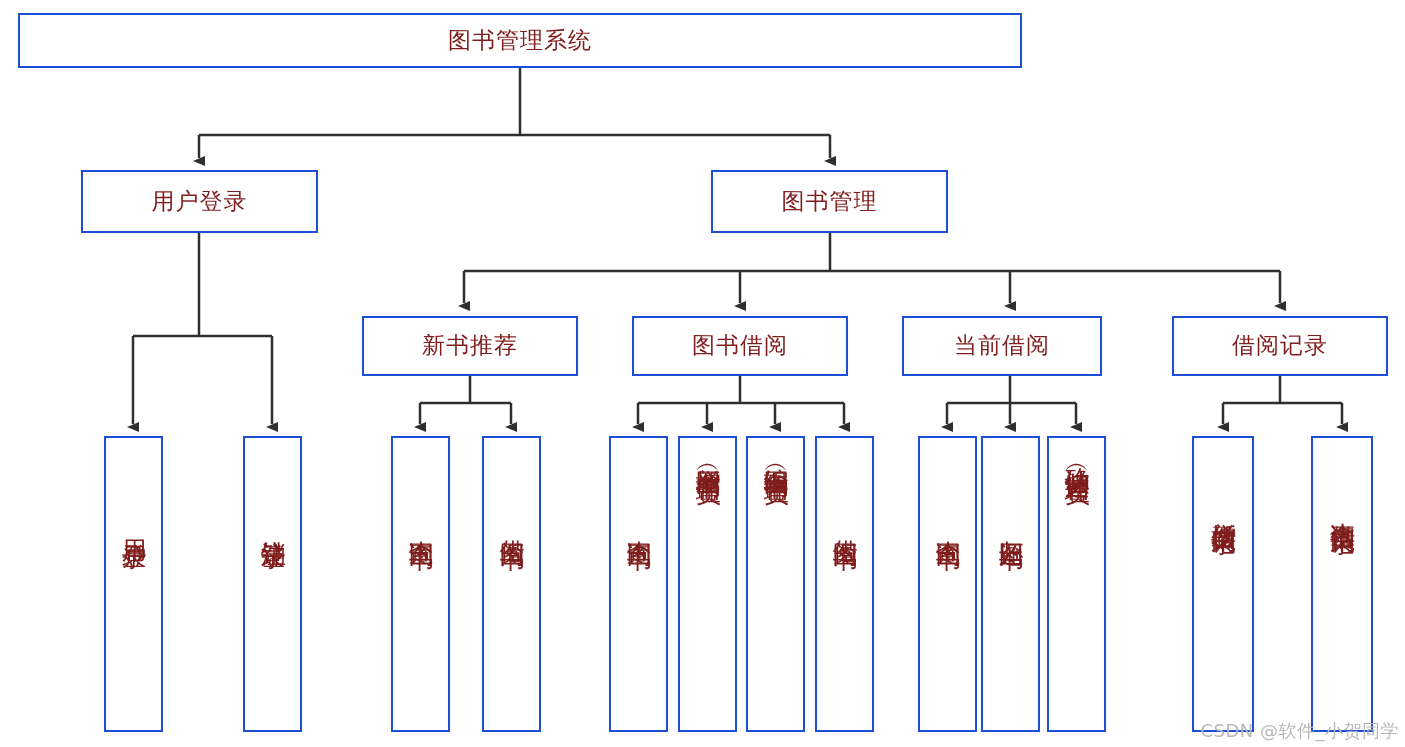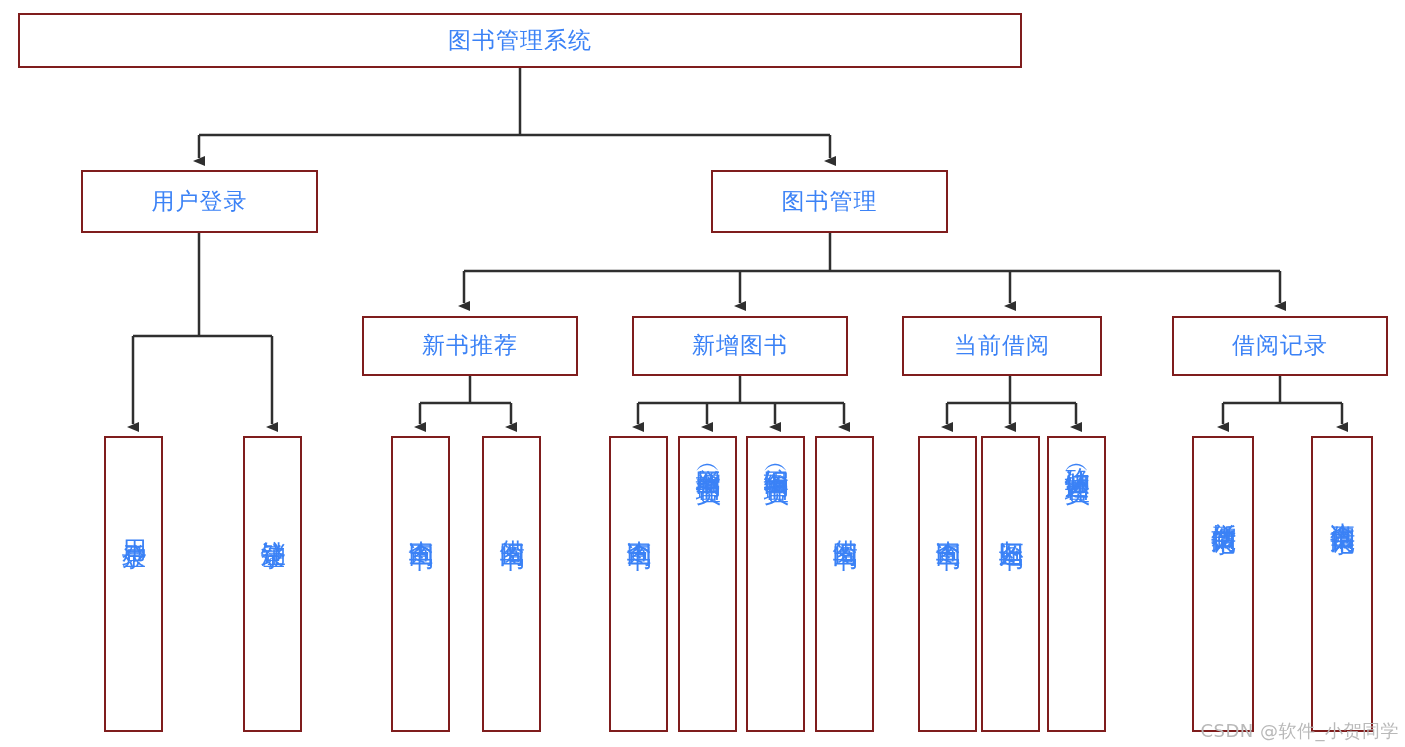--- a/index.html
+++ b/index.html
@@ -22,25 +22,25 @@
     left: 0;
     top: 0;
     width: 1405px;
     height: 747px;
     pointer-events: none;
   }
   .node {
     position: absolute;
     box-sizing: border-box;
     background: #ffffff;
-    border: 2px solid #7f1d1d;
+    border: 2px solid #1d4ed8;
     display: flex;
     align-items: center;
     justify-content: center;
-    color: #3b82f6;
+    color: #7f1d1d;
   }
   .node-h .label {
     font-size: 23px;
     line-height: 1.2;
     letter-spacing: 1px;
     white-space: nowrap;
   }
   .node-v {
     align-items: flex-start;
     justify-content: center;
@@ -138,21 +138,21 @@
     <span class="label">用户登录</span>
   </div>
   <div class="node node-h" style="left:362px; top:316px; width:216px; height:60px;">
     <span class="label">新书推荐</span>
   </div>
 
   <div class="node node-h" style="left:711px; top:170px; width:237px; height:63px;">
     <span class="label">图书管理</span>
   </div>
   <div class="node node-h" style="left:632px; top:316px; width:216px; height:60px;">
-    <span class="label">新增图书</span>
+    <span class="label">图书借阅</span>
   </div>
   <div class="node node-h" style="left:902px; top:316px; width:200px; height:60px;">
     <span class="label">当前借阅</span>
   </div>
   <div class="node node-h" style="left:1172px; top:316px; width:216px; height:60px;">
     <span class="label">借阅记录</span>
   </div>
 
   <div class="node node-v mid" style="left:104px; top:436px; width:59px; height:296px;">
     <span class="label">用户登录</span>

